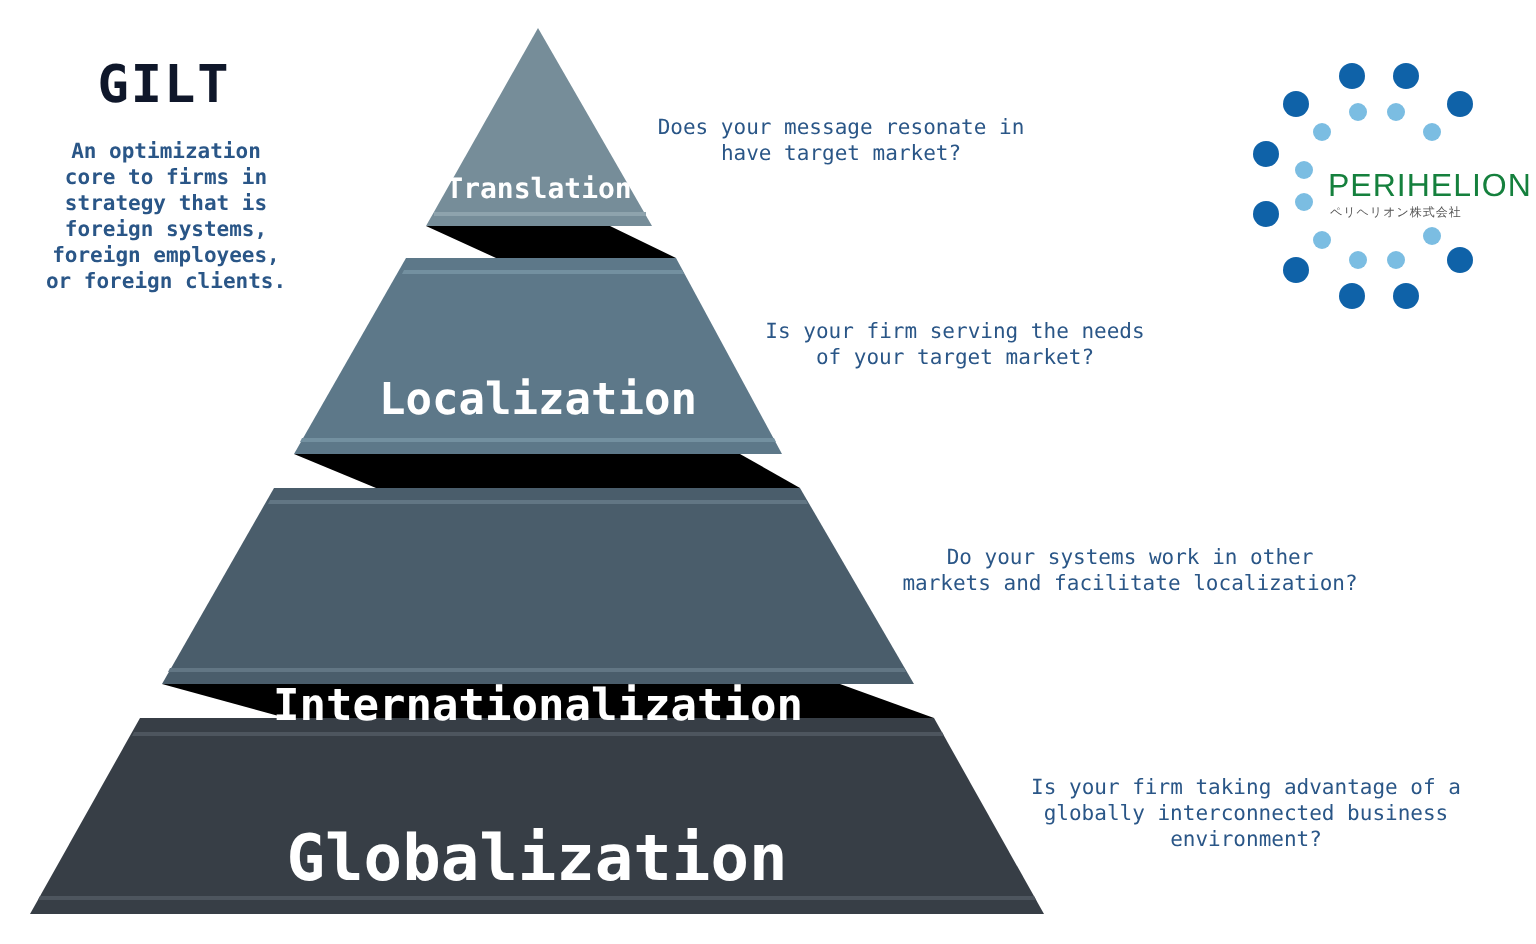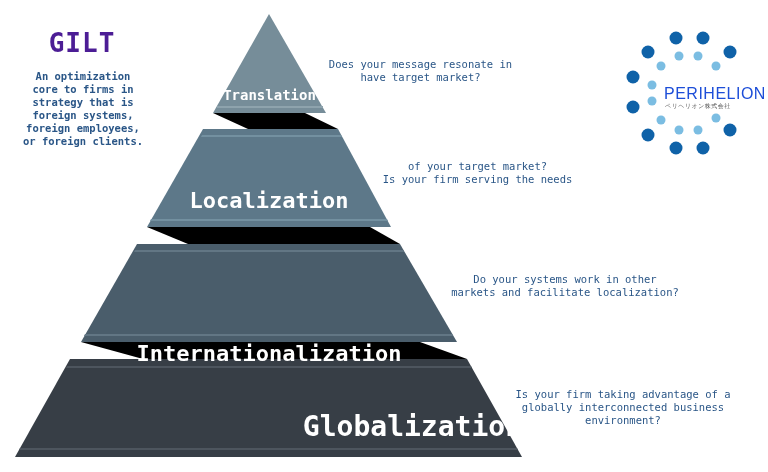--- a/index.html
+++ b/index.html
@@ -1,29 +1,29 @@
 <!DOCTYPE html>
 <html><head>
 <meta charset="utf-8">
 <style>
   html, body { margin:0; padding:0; background:#ffffff; }
   body { width:768px; height:472px; position:relative; overflow:hidden; }
   .mono { font-family: "DejaVu Sans Mono", "Liberation Mono", monospace; }
   #title { position:absolute; left:22px; top:28px; width:120px; text-align:center;
-           font-size:26px; font-weight:bold; color:#4c1d95; letter-spacing:1px; }
+           font-size:26px; font-weight:bold; color:#0f172a; letter-spacing:1px; }
   #subtitle { position:absolute; left:8px; top:70px; width:150px; text-align:center;
               font-size:10.5px; line-height:13px; color:#2a5687; font-weight:bold; }
   .q { position:absolute; font-size:10.5px; line-height:13px; color:#2a5687;
        text-align:center; font-weight:normal; }
   svg#pyramid { position:absolute; left:0; top:0; }
   .tier-label { position:absolute; color:#ffffff; font-weight:bold; text-align:center;
                 font-family:"DejaVu Sans Mono","Liberation Mono",monospace; white-space:nowrap; }
   #logo { position:absolute; left:620px; top:25px; width:140px; height:135px; }
   #logo-text { position:absolute; left:664px; top:85px; font-family:"Liberation Sans","DejaVu Sans",sans-serif;
-               font-size:16px; letter-spacing:0.5px; color:#1d4ed8; }
+               font-size:16px; letter-spacing:0.5px; color:#15803d; }
   #logo-sub { position:absolute; left:665px; top:102px; font-family:"DejaVu Sans",sans-serif;
               font-size:6px; color:#555555; letter-spacing:0.5px; }
 </style>
 </head>
 <body>
 
 <div id="title" class="mono">GILT</div>
 <div id="subtitle" class="mono">
   <div>An optimization</div>
   <div>core to firms in</div>
@@ -51,29 +51,29 @@
   <polygon points="85,334 452,334 453,336 84,336" fill="#627684"></polygon>
 
   <polygon points="70,359 467,359 522,457 15,457" fill="#373e46"></polygon>
   <polygon points="67,366 471,366 472,368 66,368" fill="#4d555e"></polygon>
   <polygon points="20,448 517,448 518,450 19,450" fill="#4d555e"></polygon>
 </svg>
 
 <div class="tier-label" style="left:213px; top:87px; width:113px; font-size:14px;">Translation</div>
 <div class="tier-label" style="left:147px; top:188px; width:244px; font-size:22px;">Localization</div>
 <div class="tier-label" style="left:81px; top:303px; width:376px; font-size:22px;margin-top:38px;">Internationalization</div>
-<div class="tier-label" style="left:15px; top:410px; width:507px; font-size:28px;text-align:right;">Globalization</div>
+<div class="tier-label" style="left:15px; top:410px; width:507px; font-size:32px;">Globalization</div>
 
 <div class="q mono" style="left:318px; top:58px; width:205px;">
   <div>Does your message resonate in</div>
   <div>have target market?</div>
 </div>
 <div class="q mono" style="left:370px; top:160px; width:215px;">
+  <div>Is your firm serving the needs</div>
   <div>of your target market?</div>
-  <div>Is your firm serving the needs</div>
 </div>
 <div class="q mono" style="left:440px; top:273px; width:250px;">
   <div>Do your systems work in other</div>
   <div>markets and facilitate localization?</div>
 </div>
 <div class="q mono" style="left:508px; top:388px; width:230px;">
   <div>Is your firm taking advantage of a</div>
   <div>globally interconnected business</div>
   <div>environment?</div>
 </div>

